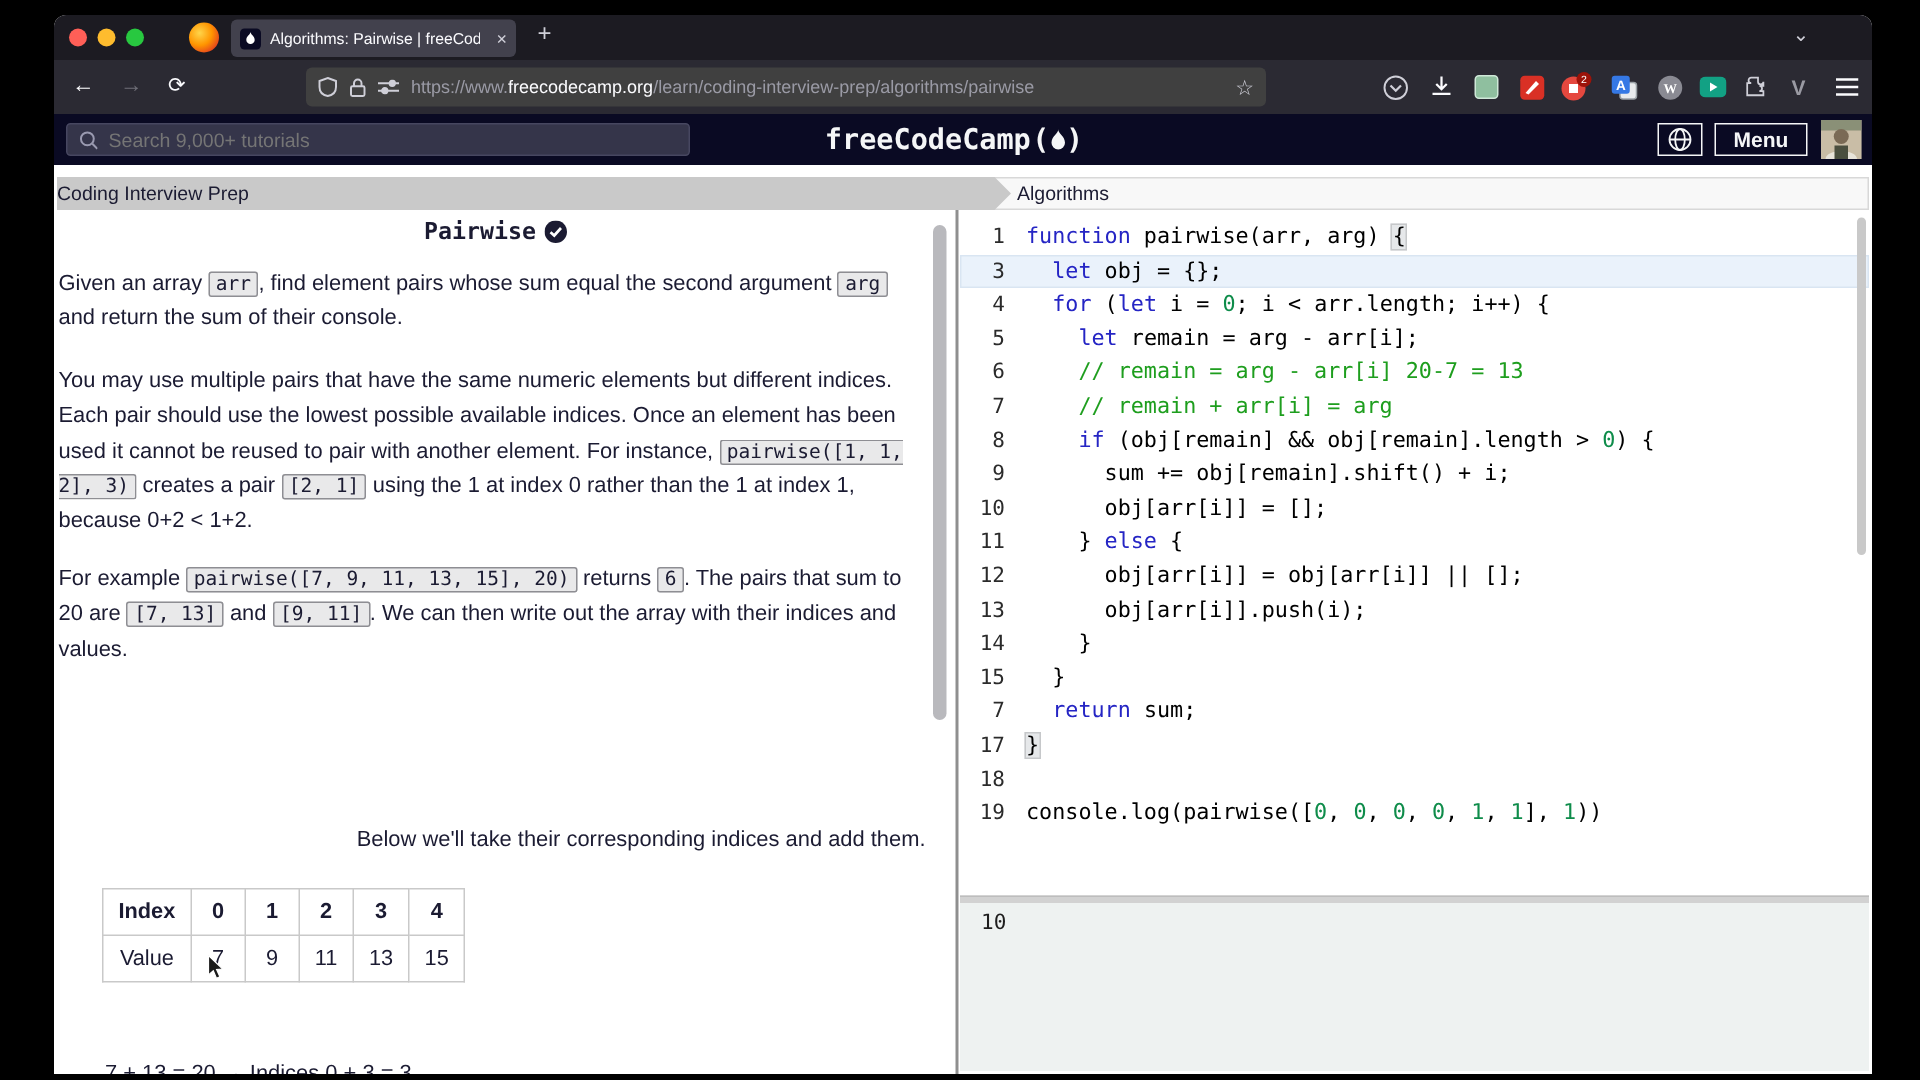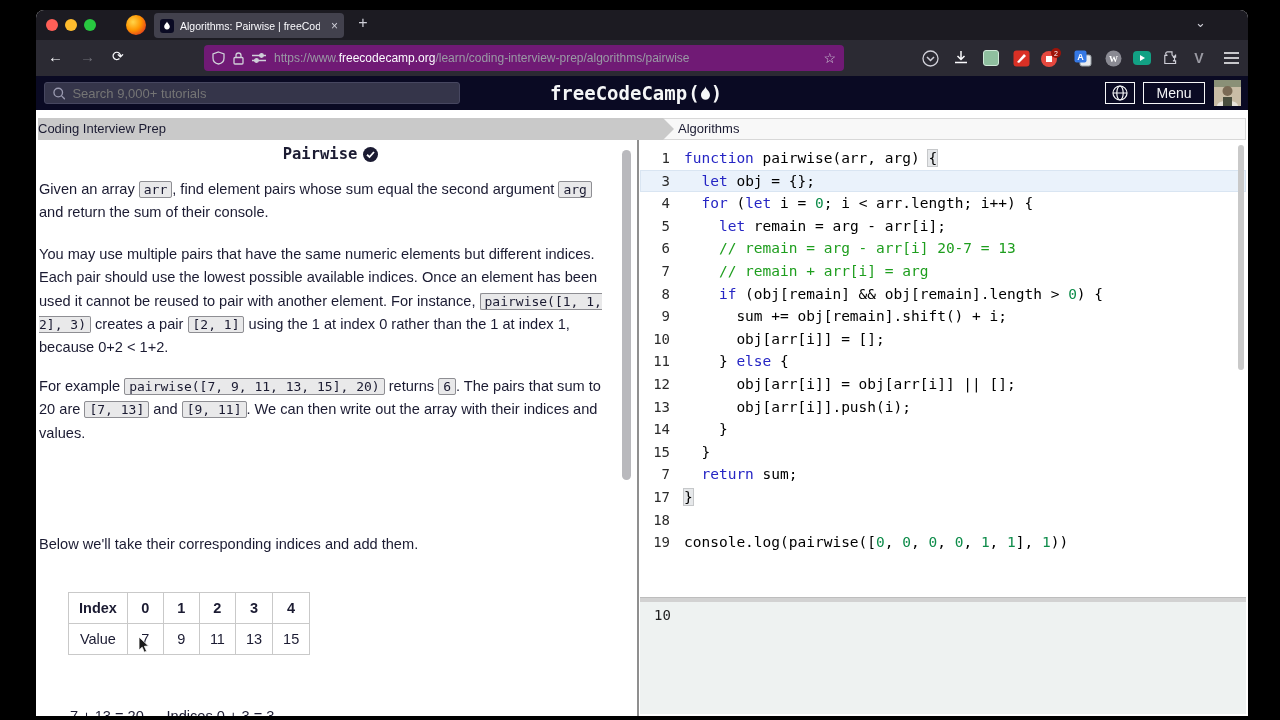--- a/index.html
+++ b/index.html
@@ -17,40 +17,40 @@
          border-radius:4px; display:flex; align-items:center; padding:0 6px; gap:6px; }
   #tab-favicon { width:14px; height:14px; background:#0a0a23; border-radius:3px; flex:0 0 auto;
                  display:flex; align-items:center; justify-content:center; }
   #tab-title { color:#fbfbfe; font-size:10.5px; white-space:nowrap; overflow:hidden; width:140px; }
   #tab-close { color:#cfcfd8; font-size:12px; margin-left:auto; cursor:default; }
   #newtab { position:absolute; left:316px; top:4px; color:#cfcfd8; font-size:16px; width:22px; text-align:center; }
   #tabs-chevron { position:absolute; right:42px; top:5px; color:#cfcfd8; font-size:13px; }
 
   #navbar { position:absolute; left:0; top:30px; width:100%; height:36px; background:#2b2a33; }
   .navglyph { position:absolute; top:8px; font-size:15px; color:#fbfbfe; }
-  #urlbar { position:absolute; left:168px; top:5px; width:640px; height:26px; background:#701a75;
+  #urlbar { position:absolute; left:168px; top:5px; width:640px; height:26px; background:#404040;
             border-radius:4px; display:flex; align-items:center; padding:0 8px; gap:8px; }
   #urltext { font-size:12px; white-space:nowrap; overflow:hidden; flex:1; }
   #urltext .dim { color:#9a9aa5; } #urltext .dom { color:#fbfbfe; }
   .ubicon { stroke:#cfcfd8; fill:none; stroke-width:1.3; flex:0 0 auto; }
   #star { color:#cfcfd8; font-size:14px; flex:0 0 auto; }
   .ticon { position:absolute; top:7px; width:22px; height:22px; display:flex; align-items:center; justify-content:center; }
 
   
   #fcchead { position:absolute; left:0; top:66px; width:100%; height:34px; background:#0a0a23; }
   #searchbar { position:absolute; left:8px; top:6px; width:416px; height:22px; background:#35354a;
                border:1px solid #474760; border-radius:3px; display:flex; align-items:center; padding:0 8px; gap:7px; }
   #searchbar input { background:transparent; border:none; outline:none; color:#9a9ab0; font-size:13px; width:100%;
                      font-family:"Liberation Sans", sans-serif; }
   #fcclogo { position:absolute; left:0; right:12px; top:0; height:34px; display:flex; align-items:center; justify-content:center;
              color:#f5f6f7; font-family:"DejaVu Sans Mono", monospace; font-weight:bold; font-size:19px; gap:1px; }
   #globe-btn { position:absolute; right:113px; top:6px; width:30px; height:22px; border:1px solid #f5f6f7;
                display:flex; align-items:center; justify-content:center; }
   #menu-btn { position:absolute; right:43px; top:6px; width:62px; height:22px; border:1px solid #f5f6f7;
-              color:#f5f6f7; font-size:14px; font-weight:normal; display:flex; align-items:center; justify-content:center; }
+              color:#f5f6f7; font-size:14px; font-weight:bold; display:flex; align-items:center; justify-content:center; }
   #avatar { position:absolute; right:7px; top:4px; width:27px; height:26px; background:#cfc3ad; overflow:hidden; }
 
   
   #crumbs { position:absolute; left:2px; top:108px; width:1208px; height:22px; }
   #crumb-right { position:absolute; left:586px; top:0; width:622px; height:22px; background:#f8f8f8;
                  border:1px solid #d8d8d8; }
   #crumb-left { position:absolute; left:0; top:0; width:636px; height:22px; background:#c9c9c9;
                 clip-path:polygon(0 0, calc(100% - 11px) 0, 100% 50%, calc(100% - 11px) 100%, 0 100%); }
   .crumb-label { position:absolute; top:0; height:22px; line-height:22px; text-align:left;
                  font-size:13px; color:#1b1b32; }
@@ -267,21 +267,21 @@
             <td>Value</td>
             <td>7</td>
             <td>9</td>
             <td>11</td>
             <td>13</td>
             <td>15</td>
           </tr>
         </tbody>
     </table>
 
-    <div class="para" style="top:393px;">Below we'll take their corresponding indices and add them.</div>
+    <div class="para" style="top:409px;text-align:right;">Below we'll take their corresponding indices and add them.</div>
     <div id="eqs">
         <div><span>7 + 13 = 20 → Indices 0 + 3 = 3</span></div>
       </div>
 
     <div id="cursor">
       <svg width="14" height="18" viewBox="0 0 14 18">
           <polygon points="1,0 1,13 4.2,10.2 6.3,15.2 8.6,14.2 6.4,9.3 10.5,9" fill="#1a1a1a" stroke="#fff" stroke-width="0.8"></polygon>
         </svg>
     </div>
   </div>

